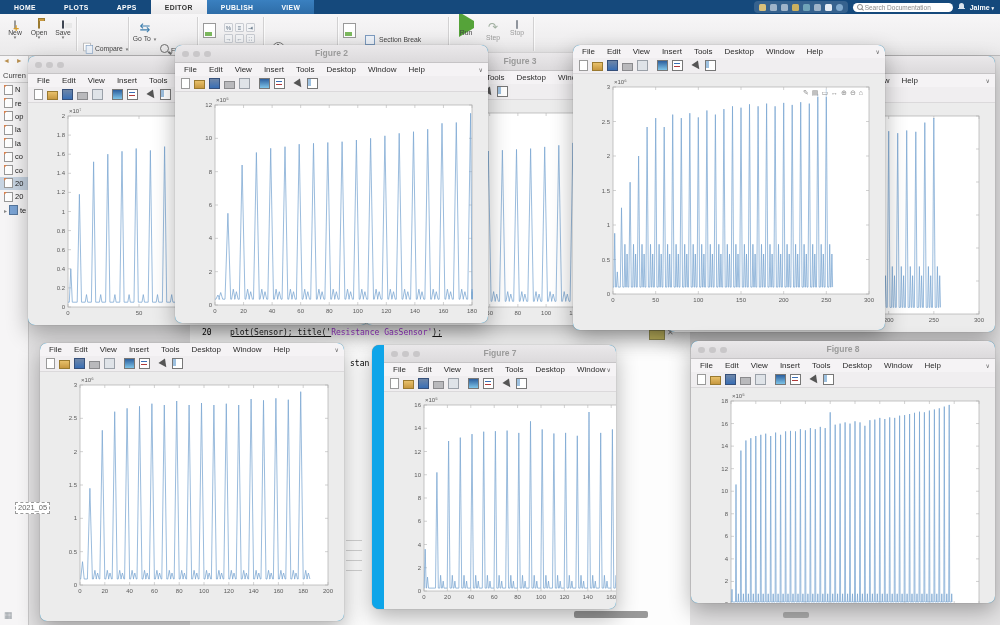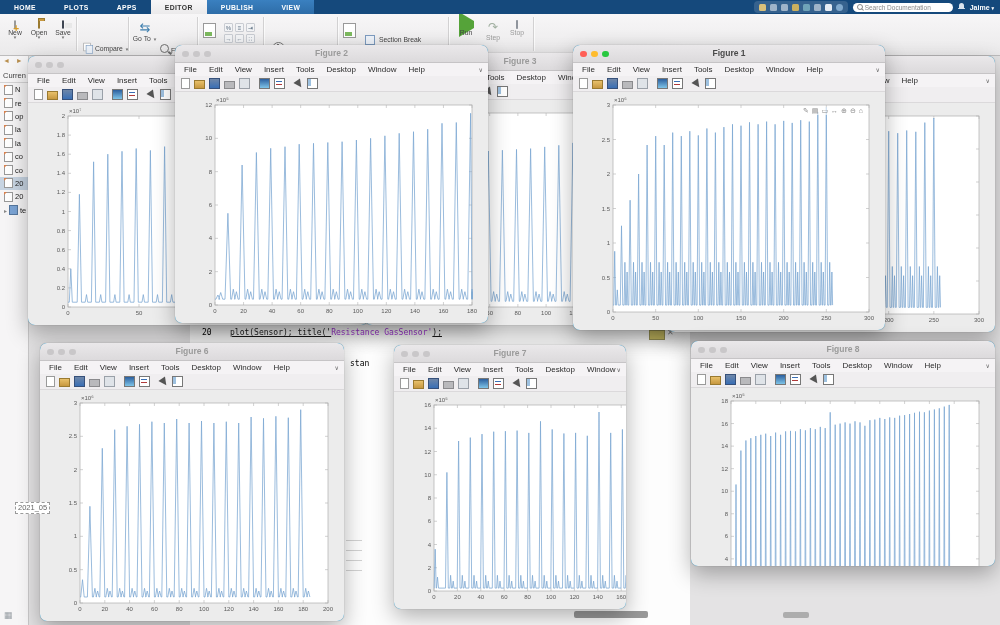--- a/index.html
+++ b/index.html
@@ -638,28 +638,20 @@
           <text x="37" y="48.333333333333314" text-anchor="end" font-size="6" fill="#5a5a5a" font-family="Liberation Sans, sans-serif">10</text>
           <line x1="40" y1="13" x2="43" y2="13" stroke="#b3b3b3" stroke-width="0.6"></line>
           <line x1="297" y1="13" x2="294" y2="13" stroke="#b3b3b3" stroke-width="0.6"></line>
           <text x="37" y="15" text-anchor="end" font-size="6" fill="#5a5a5a" font-family="Liberation Sans, sans-serif">12</text>
           <text x="41" y="10" text-anchor="start" font-size="6" fill="#5a5a5a" font-family="Liberation Sans, sans-serif">×10⁵</text>
           <polyline points="40.0,207.2 40.9,207.2 42.9,203.0 44.9,207.2 43.7,207.2 45.7,200.5 47.7,207.2 50.0,207.2 52.9,121.3 55.7,207.2 56.6,207.2 58.3,197.2 60.0,207.2 59.7,207.2 61.4,199.7 63.1,207.2 64.3,207.2 67.1,73.0 70.0,207.2 70.8,207.2 72.6,197.2 74.3,207.2 74.0,207.2 75.7,199.7 77.4,207.2 78.5,207.2 81.4,60.5 84.3,207.2 85.1,207.2 86.8,197.2 88.5,207.2 88.3,207.2 90.0,199.7 91.7,207.2 92.8,207.2 95.7,56.3 98.5,207.2 99.4,207.2 101.1,197.2 102.8,207.2 102.5,207.2 104.3,199.7 106.0,207.2 107.1,207.2 110.0,54.7 112.8,207.2 113.7,207.2 115.4,197.2 117.1,207.2 116.8,207.2 118.5,199.7 120.2,207.2 121.4,207.2 124.2,52.2 127.1,207.2 128.0,207.2 129.7,197.2 131.4,207.2 131.1,207.2 132.8,199.7 134.5,207.2 135.7,207.2 138.5,51.3 141.4,207.2 142.2,207.2 143.9,197.2 145.7,207.2 145.4,207.2 147.1,199.7 148.8,207.2 149.9,207.2 152.8,50.5 155.7,207.2 156.5,207.2 158.2,197.2 159.9,207.2 159.6,207.2 161.4,199.7 163.1,207.2 164.2,207.2 167.1,49.7 169.9,207.2 170.8,207.2 172.5,197.2 174.2,207.2 173.9,207.2 175.6,199.7 177.4,207.2 178.5,207.2 181.4,48.0 184.2,207.2 185.1,207.2 186.8,197.2 188.5,207.2 188.2,207.2 189.9,199.7 191.6,207.2 192.8,207.2 195.6,46.3 198.5,207.2 199.3,207.2 201.1,197.2 202.8,207.2 202.5,207.2 204.2,199.7 205.9,207.2 207.1,207.2 209.9,43.8 212.8,207.2 213.6,207.2 215.3,197.2 217.0,207.2 216.8,207.2 218.5,199.7 220.2,207.2 221.3,207.2 224.2,41.3 227.0,207.2 227.9,207.2 229.6,197.2 231.3,207.2 231.0,207.2 232.8,199.7 234.5,207.2 235.6,207.2 238.5,39.7 241.3,207.2 242.2,207.2 243.9,197.2 245.6,207.2 245.3,207.2 247.0,199.7 248.7,207.2 249.9,207.2 252.7,37.2 255.6,207.2 256.5,207.2 258.2,197.2 259.9,207.2 259.6,207.2 261.3,199.7 263.0,207.2 264.2,207.2 267.0,31.3 269.9,207.2 270.7,207.2 272.4,197.2 274.2,207.2 273.9,207.2 275.6,199.7 277.3,207.2 278.4,207.2 281.3,30.5 284.1,207.2 285.0,207.2 286.7,197.2 288.4,207.2 288.1,207.2 289.9,199.7 291.6,207.2 292.7,207.2 295.6,21.3 297.0,207.2 297.0,207.2 297.0,197.2 297.0,207.2 297.0,207.2 297.0,199.7 297.0,207.2" fill="none" stroke="#7aa6d2" stroke-width="0.75" stroke-linejoin="round"></polyline>
         </svg>
       </div>
     </div>
     <div class="fig-window active" style="left: 573px; top: 45px; width: 312px; height: 285px; z-index: 14;">
-      <div class="titlebar">
-        <div class="dots">
-          <span class="dot"></span>
-          <span class="dot"></span>
-          <span class="dot"></span>
-        </div>
-        <span class="title">Figure 1</span>
-      </div>
       <div class="menubar">
         <span class="mi">File</span>
         <span class="mi">Edit</span>
         <span class="mi">View</span>
         <span class="mi">Insert</span>
         <span class="mi">Tools</span>
         <span class="mi">Desktop</span>
         <span class="mi">Window</span>
         <span class="mi">Help</span>
         <span class="chev">∨</span>
@@ -728,28 +720,20 @@
           <span>▤</span>
           <span>▭</span>
           <span>↔</span>
           <span>⊕</span>
           <span>⊖</span>
           <span>⌂</span>
         </div>
       </div>
     </div>
     <div class="fig-window" style="left: 40px; top: 343px; width: 304px; height: 278px; z-index: 15;">
-      <div class="titlebar">
-        <div class="dots">
-          <span class="dot"></span>
-          <span class="dot"></span>
-          <span class="dot"></span>
-        </div>
-        <span class="title">Figure 6</span>
-      </div>
       <div class="menubar">
         <span class="mi">File</span>
         <span class="mi">Edit</span>
         <span class="mi">View</span>
         <span class="mi">Insert</span>
         <span class="mi">Tools</span>
         <span class="mi">Desktop</span>
         <span class="mi">Window</span>
         <span class="mi">Help</span>
         <span class="chev">∨</span>
@@ -820,21 +804,21 @@
           <line x1="288" y1="46.333333333333314" x2="285" y2="46.333333333333314" stroke="#b3b3b3" stroke-width="0.6"></line>
           <text x="37" y="48.333333333333314" text-anchor="end" font-size="6" fill="#5a5a5a" font-family="Liberation Sans, sans-serif">2.5</text>
           <line x1="40" y1="13" x2="43" y2="13" stroke="#b3b3b3" stroke-width="0.6"></line>
           <line x1="288" y1="13" x2="285" y2="13" stroke="#b3b3b3" stroke-width="0.6"></line>
           <text x="37" y="15" text-anchor="end" font-size="6" fill="#5a5a5a" font-family="Liberation Sans, sans-serif">3</text>
           <text x="41" y="10" text-anchor="start" font-size="6" fill="#5a5a5a" font-family="Liberation Sans, sans-serif">×10⁶</text>
           <polyline points="40.0,207.0 40.7,207.0 42.5,189.7 44.2,207.0 47.4,207.0 49.9,116.3 52.4,207.0 53.4,207.0 54.9,198.3 56.4,207.0 56.1,207.0 57.6,201.0 59.1,207.0 59.8,207.0 62.3,58.3 64.8,207.0 65.8,207.0 67.3,198.3 68.8,207.0 68.5,207.0 70.0,201.0 71.5,207.0 72.2,207.0 74.7,39.7 77.2,207.0 78.2,207.0 79.7,198.3 81.2,207.0 80.9,207.0 82.4,201.0 83.9,207.0 84.6,207.0 87.1,36.3 89.6,207.0 90.6,207.0 92.1,198.3 93.6,207.0 93.3,207.0 94.8,201.0 96.3,207.0 97.0,207.0 99.5,34.3 102.0,207.0 103.0,207.0 104.5,198.3 106.0,207.0 105.7,207.0 107.2,201.0 108.7,207.0 109.4,207.0 111.9,31.7 114.4,207.0 115.4,207.0 116.9,198.3 118.4,207.0 118.1,207.0 119.6,201.0 121.1,207.0 121.8,207.0 124.3,33.0 126.8,207.0 127.8,207.0 129.3,198.3 130.8,207.0 130.5,207.0 132.0,201.0 133.5,207.0 134.2,207.0 136.7,29.0 139.2,207.0 140.2,207.0 141.7,198.3 143.2,207.0 142.9,207.0 144.4,201.0 145.9,207.0 146.6,207.0 149.1,33.0 151.6,207.0 152.6,207.0 154.1,198.3 155.6,207.0 155.3,207.0 156.8,201.0 158.3,207.0 159.0,207.0 161.5,31.0 164.0,207.0 165.0,207.0 166.5,198.3 168.0,207.0 167.7,207.0 169.2,201.0 170.7,207.0 171.4,207.0 173.9,33.0 176.4,207.0 177.4,207.0 178.9,198.3 180.4,207.0 180.1,207.0 181.6,201.0 183.1,207.0 183.8,207.0 186.3,31.7 188.8,207.0 189.8,207.0 191.3,198.3 192.8,207.0 192.5,207.0 194.0,201.0 195.5,207.0 196.2,207.0 198.7,33.0 201.2,207.0 202.2,207.0 203.7,198.3 205.2,207.0 204.9,207.0 206.4,201.0 207.9,207.0 208.6,207.0 211.1,27.0 213.6,207.0 214.6,207.0 216.1,198.3 217.6,207.0 217.3,207.0 218.8,201.0 220.3,207.0 221.0,207.0 223.5,28.3 226.0,207.0 227.0,207.0 228.5,198.3 230.0,207.0 229.7,207.0 231.2,201.0 232.7,207.0 233.4,207.0 235.9,26.3 238.4,207.0 239.4,207.0 240.9,198.3 242.4,207.0 242.1,207.0 243.6,201.0 245.1,207.0 245.8,207.0 248.3,27.7 250.8,207.0 251.8,207.0 253.3,198.3 254.8,207.0 254.5,207.0 256.0,201.0 257.5,207.0 258.2,207.0 260.7,19.7 263.2,207.0 264.2,207.0 265.7,198.3 267.2,207.0 266.9,207.0 268.4,201.0 269.9,207.0" fill="none" stroke="#7aa6d2" stroke-width="0.75" stroke-linejoin="round"></polyline>
         </svg>
       </div>
     </div>
-    <div class="fig-window" style="left: 394px; top: 345px; width: 232px; height: 264px; z-index: 16;">
+    <div class="fig-window" style="left: 372px; top: 345px; width: 232px; height: 264px; z-index: 16; padding-left: 12px;">
       <div class="titlebar">
         <div class="dots">
           <span class="dot"></span>
           <span class="dot"></span>
           <span class="dot"></span>
         </div>
         <span class="title">Figure 7</span>
       </div>
       <div class="menubar">
         <span class="mi">File</span>
@@ -919,21 +903,21 @@
           <line x1="274" y1="36.25" x2="271" y2="36.25" stroke="#b3b3b3" stroke-width="0.6"></line>
           <text x="37" y="38.25" text-anchor="end" font-size="6" fill="#5a5a5a" font-family="Liberation Sans, sans-serif">14</text>
           <line x1="40" y1="13" x2="43" y2="13" stroke="#b3b3b3" stroke-width="0.6"></line>
           <line x1="274" y1="13" x2="271" y2="13" stroke="#b3b3b3" stroke-width="0.6"></line>
           <text x="37" y="15" text-anchor="end" font-size="6" fill="#5a5a5a" font-family="Liberation Sans, sans-serif">16</text>
           <text x="41" y="10" text-anchor="start" font-size="6" fill="#5a5a5a" font-family="Liberation Sans, sans-serif">×10⁵</text>
           <polyline points="40.0,196.1 40.2,196.1 41.2,157.2 42.2,196.1 42.5,196.1 43.5,185.1 44.5,196.1 51.5,196.1 52.9,80.4 54.3,196.1 55.8,196.1 56.6,183.3 57.5,196.1 58.3,196.1 59.2,189.1 60.0,196.1 63.2,196.1 64.6,49.0 66.0,196.1 67.5,196.1 68.3,183.3 69.2,196.1 70.0,196.1 70.9,189.1 71.7,196.1 74.9,196.1 76.3,45.6 77.7,196.1 79.2,196.1 80.0,183.3 80.9,196.1 81.7,196.1 82.6,189.1 83.4,196.1 86.6,196.1 88.0,42.1 89.4,196.1 90.9,196.1 91.7,183.3 92.6,196.1 93.4,196.1 94.3,189.1 95.1,196.1 98.3,196.1 99.7,39.7 101.1,196.1 102.6,196.1 103.4,183.3 104.3,196.1 105.1,196.1 106.0,189.1 106.8,196.1 110.0,196.1 111.4,39.2 112.8,196.1 114.3,196.1 115.1,183.3 116.0,196.1 116.8,196.1 117.7,189.1 118.5,196.1 121.7,196.1 123.1,38.6 124.5,196.1 126.0,196.1 126.8,183.3 127.7,196.1 128.5,196.1 129.4,189.1 130.2,196.1 133.4,196.1 134.8,40.9 136.2,196.1 137.7,196.1 138.5,183.3 139.4,196.1 140.2,196.1 141.1,189.1 141.9,196.1 145.1,196.1 146.5,29.3 147.9,196.1 149.4,196.1 150.2,183.3 151.1,196.1 151.9,196.1 152.8,189.1 153.6,196.1 156.8,196.1 158.2,37.4 159.6,196.1 161.1,196.1 161.9,183.3 162.8,196.1 163.6,196.1 164.5,189.1 165.3,196.1 168.5,196.1 169.9,41.5 171.3,196.1 172.8,196.1 173.6,183.3 174.5,196.1 175.3,196.1 176.2,189.1 177.0,196.1 180.2,196.1 181.6,40.9 183.0,196.1 184.5,196.1 185.3,183.3 186.2,196.1 187.0,196.1 187.9,189.1 188.7,196.1 191.9,196.1 193.3,43.8 194.7,196.1 196.2,196.1 197.0,183.3 197.9,196.1 198.7,196.1 199.6,189.1 200.4,196.1 203.6,196.1 205.0,20.0 206.4,196.1 207.9,196.1 208.7,183.3 209.6,196.1 210.4,196.1 211.3,189.1 212.1,196.1 215.3,196.1 216.7,40.9 218.1,196.1 219.6,196.1 220.4,183.3 221.3,196.1 222.1,196.1 223.0,189.1 223.8,196.1 227.0,196.1 228.4,37.4 229.8,196.1 231.3,196.1 232.1,183.3 233.0,196.1 233.8,196.1 234.7,189.1 235.5,196.1 238.7,196.1 240.1,36.8 241.5,196.1 243.0,196.1 243.8,183.3 244.7,196.1 245.5,196.1 246.4,189.1 247.2,196.1 250.4,196.1 251.8,35.1 253.2,196.1 254.7,196.1 255.5,183.3 256.4,196.1 257.2,196.1 258.1,189.1 258.9,196.1 262.1,196.1 263.5,33.9 264.9,196.1 266.4,196.1 267.2,183.3 268.1,196.1 268.9,196.1 269.8,189.1 270.6,196.1" fill="none" stroke="#7aa6d2" stroke-width="0.75" stroke-linejoin="round"></polyline>
         </svg>
       </div>
     </div>
-    <div class="fig-window" style="left: 691px; top: 341px; width: 304px; height: 225px; z-index: 17;">
+    <div class="fig-window" style="left: 691px; top: 341px; width: 304px; height: 262px; z-index: 17;">
       <div class="titlebar">
         <div class="dots">
           <span class="dot"></span>
           <span class="dot"></span>
           <span class="dot"></span>
         </div>
         <span class="title">Figure 8</span>
       </div>
       <div class="menubar">
         <span class="mi">File</span>

